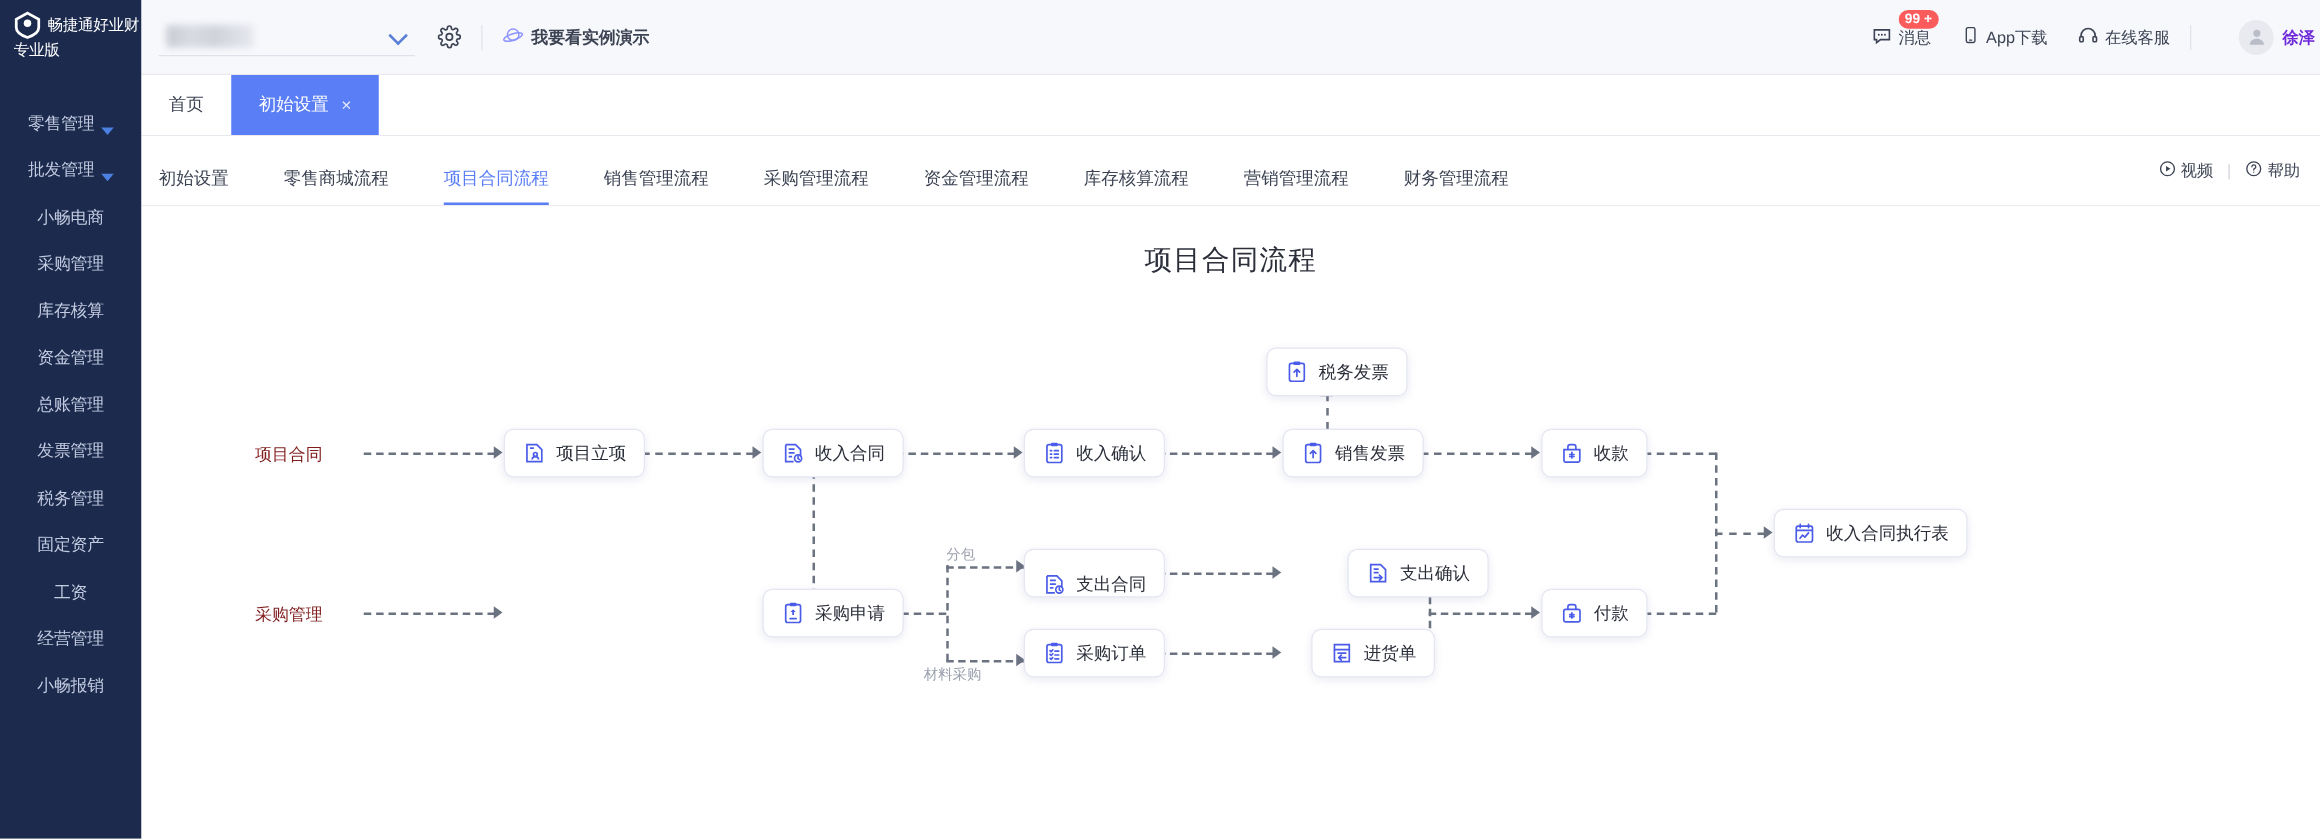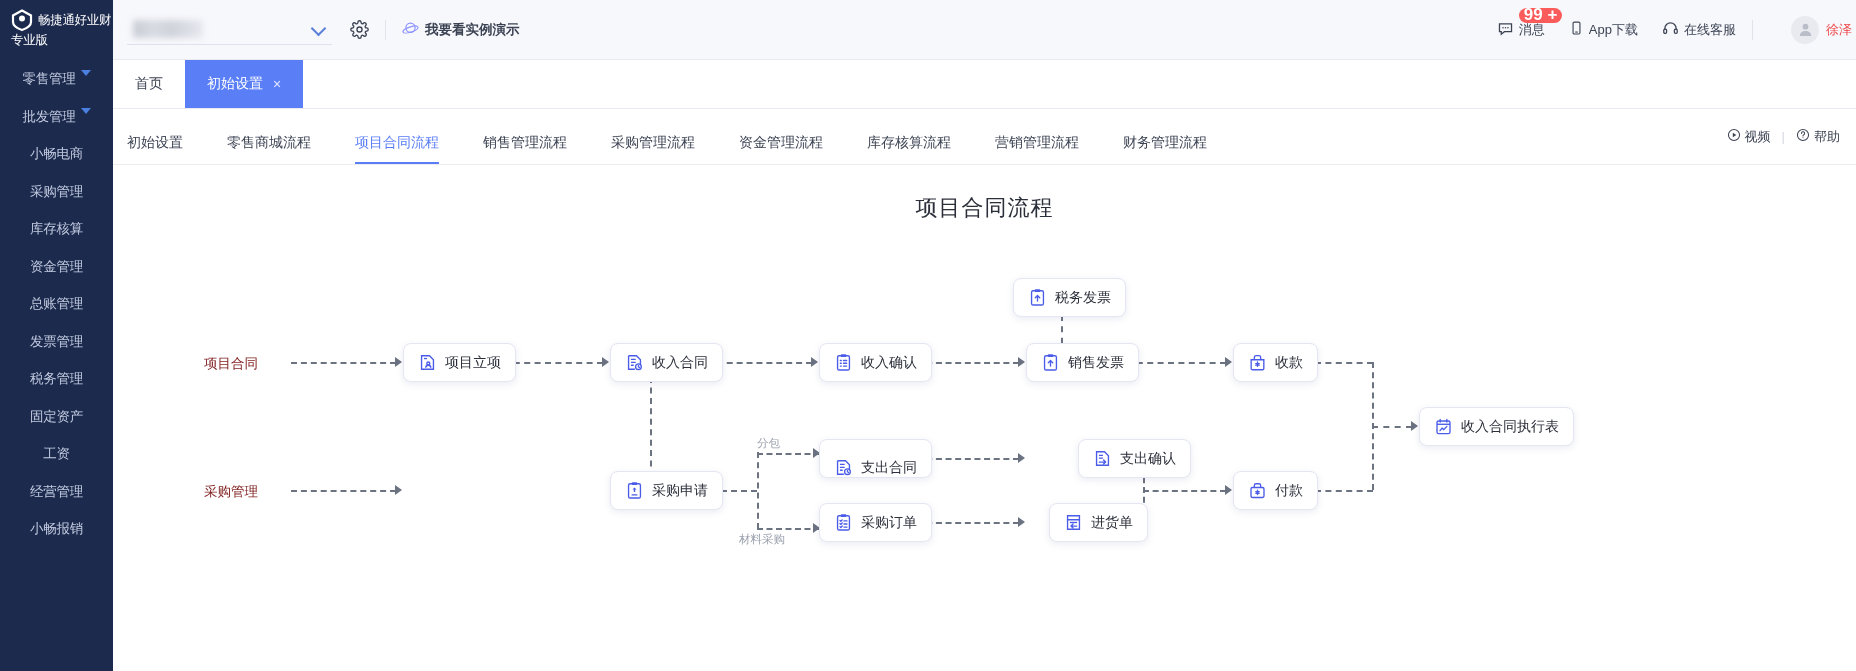--- a/index.html
+++ b/index.html
@@ -27,21 +27,21 @@
   .brand-name {
     font-size: 12.5px; color: #ffffff; white-space: nowrap;
     letter-spacing: -0.3px; line-height: 24px;
   }
   .brand-sub {
     font-size: 12.5px; color: #ffffff; margin-top: 0px; margin-left: 1px;
     letter-spacing: -0.3px;
   }
   .menu { margin-top: 10px; }
   .menu-item {
-    height: 37.5px; display: flex; align-items: flex-start;
+    height: 37.5px; display: flex; align-items: flex-end;
     justify-content: center; gap: 5px;
     color: #c3cbe0; font-size: 13.5px; cursor: pointer;
     letter-spacing: -0.2px;
   }
   .caret-down {
     width: 0; height: 0;
     border-left: 5px solid transparent;
     border-right: 5px solid transparent;
     border-top: 6px solid #4b7fe0;
   }
@@ -80,30 +80,30 @@
     padding-right: 4px; gap: 0;
   }
   .tb-item {
     display: flex; align-items: center; gap: 5px;
     color: #3c4353; font-size: 13px; cursor: pointer;
     margin-left: 24px; position: relative; white-space: nowrap;
   }
   .badge {
     position: absolute; left: 22px; top: -12px;
     background: #fa5c5c; color: #fff;
-    font-size: 17px; font-weight: bold;
+    font-size: 11px; font-weight: bold;
     padding: 1px 5px 2px 5px; border-radius: 9px;
     line-height: 12px; white-space: nowrap;
   }
   .avatar {
     width: 28px; height: 28px; border-radius: 50%;
     background: #e8eaef; margin-left: 22px;
     display: flex; align-items: center; justify-content: center;
   }
-  .uname { font-size: 13px; color: #ef4444; margin-left: 7px; white-space: nowrap; }
+  .uname { font-size: 13px; color: #6d28d9; margin-left: 7px; white-space: nowrap; font-weight: bold; }
 
   
   .pagetabs {
     position: absolute; left: 113px; top: 60px; right: 0; height: 49px;
     background: #fff; display: flex; align-items: stretch;
     border-bottom: 1px solid #e8eaf0;
   }
   .ptab {
     display: flex; align-items: center; justify-content: center;
     padding: 0 22px; font-size: 14px; color: #3c4353; cursor: pointer;

